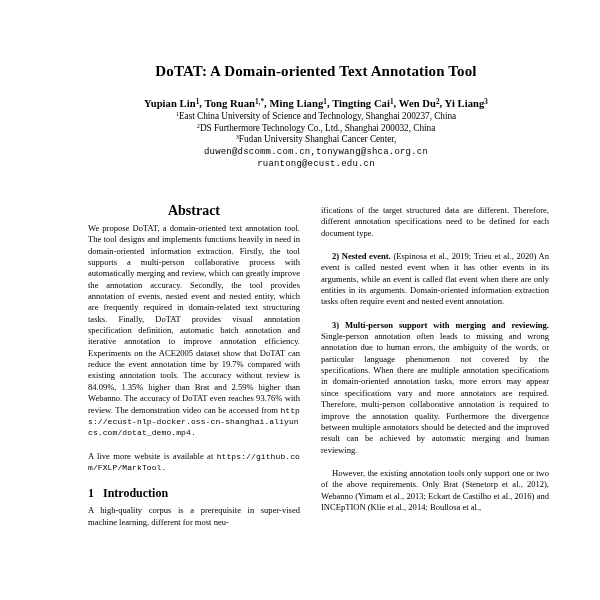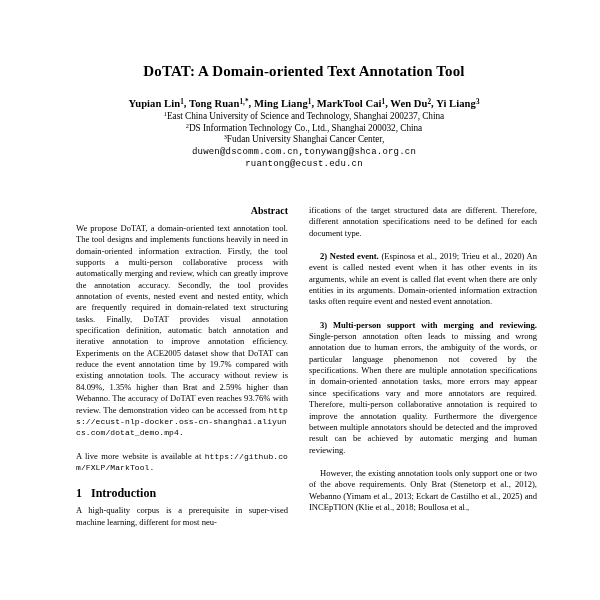--- a/index.html
+++ b/index.html
@@ -10,21 +10,21 @@
   body {
     width: 600px;
     height: 600px;
     overflow: hidden;
     font-family: "Liberation Serif", "DejaVu Serif", serif;
     color: #000000;
     position: relative;
   }
   .page {
     position: absolute;
-    left: 4px; top: 0;
+    left: 16px; top: 0;
     width: 512px;
     height: 600px;
     background: #fff;
   }
 
   
   .title-block {
     position: absolute;
     left: 60px;
     top: 62px;
@@ -71,23 +71,23 @@
     font-size: 8.55px;
     line-height: 11.35px;
     text-align: justify;
     text-justify: inter-word;
     hyphens: manual;
   }
   .col-left  { left: 72px; }
   .col-right { left: 305px; width: 228px; }
 
   .section-head {
-    font-size: 10px;
+    font-size: 14px;
     font-weight: bold;
-    text-align: right;
+    text-align: center;
     margin: 0 0 6px 0;
     line-height: 12px;
     font-family: Liberation Serif, serif;
   }
   .section-num-head {
     font-size: 12px;
     font-weight: bold;
     text-align: left;
     margin: 14px 0 5px 0;
     line-height: 13px;
@@ -114,28 +114,28 @@
 <div class="page">
 
   <div class="title-block">
 
     <h1 class="paper-title">DoTAT: A Domain-oriented Text Annotation Tool</h1>
 
     <div class="authors">
       <span>Yupian Lin</span><sup>1</sup>,
       <span>Tong Ruan</span><sup>1,*</sup>,
       <span>Ming Liang</span><sup>1</sup>,
-      <span>MarkTool Cai</span><sup>1</sup>,
+      <span>Tingting Cai</span><sup>1</sup>,
       <span>Wen Du</span><sup>2</sup>,
       <span>Yi Liang</span><sup>3</sup>
     </div>
 
     <div class="affil affil-1"><sup>1</sup><span>East China University of Science and Technology, Shanghai 200237, China</span></div>
 
-    <div class="affil"><sup>2</sup><span>DS Information Technology Co., Ltd., Shanghai 200032, China</span></div>
+    <div class="affil"><sup>2</sup><span>DS Furthermore Technology Co., Ltd., Shanghai 200032, China</span></div>
 
     <div class="affil"><sup>3</sup><span>Fudan University Shanghai Cancer Center,</span></div>
 
     <div class="emails">duwen@dscomm.com.cn,tonywang@shca.org.cn</div>
     <div class="emails">ruantong@ecust.edu.cn</div>
   </div>
 
   <div class="col col-left">
 
     <div class="section-head">Abstract</div>
@@ -152,16 +152,16 @@
   </div>
 
   <div class="col col-right">
 
     <p class="body">ifications of the target structured data are different. Therefore, different annotation specifications need to be defined for each document type.</p>
 
     <p class="body indent"><span class="b">2) Nested event.</span><span> (Espinosa et al., 2019; Trieu et al., 2020) An event is called nested event when it has other events in its arguments, while an event is called flat event when there are only entities in its arguments. Domain-oriented information extraction tasks often require event and nested event annotation.</span></p>
 
     <p class="body indent"><span class="b">3) Multi-person support with merging and reviewing.</span><span> Single-person annotation often leads to missing and wrong annotation due to human errors, the ambiguity of the words, or particular language phenomenon not covered by the specifications. When there are multiple annotation specifications in domain-oriented annotation tasks, more errors may appear since specifications vary and more annotators are required. Therefore, multi-person collaborative annotation is required to improve the annotation quality. Furthermore the divergence between multiple annotators should be detected and the improved result can be achieved by automatic merging and human reviewing.</span></p>
 
-    <p class="body indent">However, the existing annotation tools only support one or two of the above requirements. Only Brat (Stenetorp et al., 2012), Webanno (Yimam et al., 2013; Eckart de Castilho et al., 2025) and INCEpTION (Klie et al., 2018; Boullosa et al.,</p>
+    <p class="body indent">However, the existing annotation tools only support one or two of the above requirements. Only Brat (Stenetorp et al., 2012), Webanno (Yimam et al., 2013; Eckart de Castilho et al., 2016) and INCEpTION (Klie et al., 2014; Boullosa et al.,</p>
   </div>
 
 </div>
 
 </body></html>

